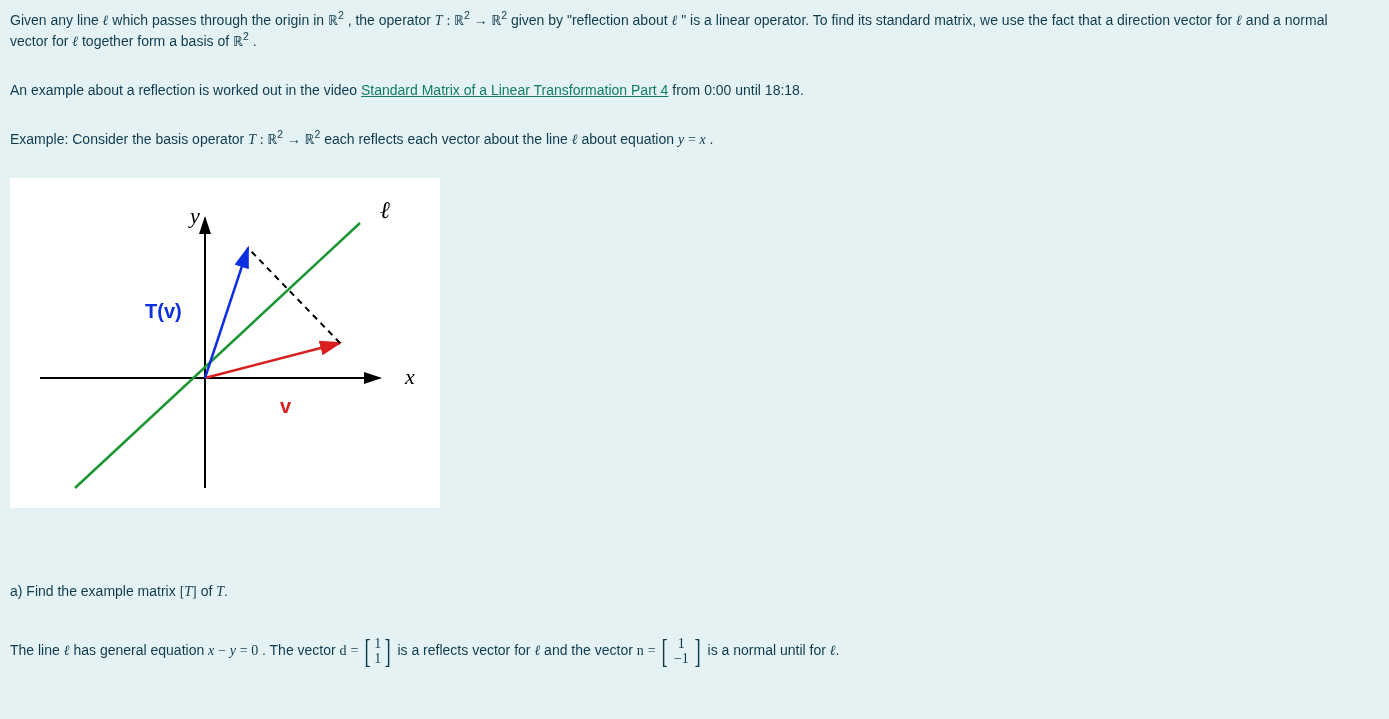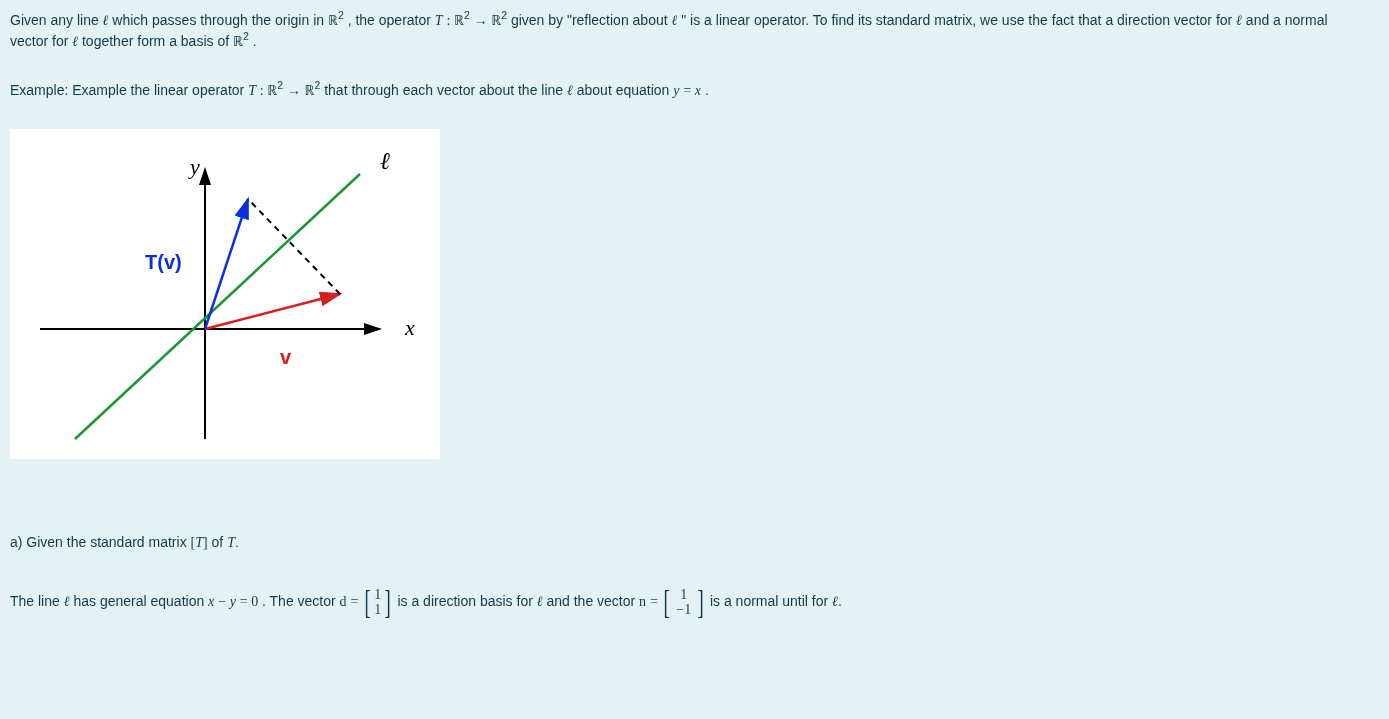--- a/index.html
+++ b/index.html
@@ -99,31 +99,36 @@
     <span>" is a linear operator.  To find its standard matrix, we use the fact that a direction vector for  </span>
     <span class="ell">ℓ</span>
     <span> and a normal vector for </span>
     <span class="ell">ℓ</span>
     <span> together form a basis of  </span>
     <span class="bb">ℝ</span><sup>2</sup>
     <span>.</span>
   </p>
 
   
+  <p>
+    <span>An example about a reflection is worked out in the video </span>
+    <a class="video-link" href="#">Standard Matrix of a Linear Transformation Part 4</a>
+    <span> from 0:00 until 18:18.</span>
+  </p>
 
   
   <p>
     <span class="bold">Example:</span>
-    <span>  Example the linear operator </span>
+    <span>  Consider the basis operator </span>
     <span class="math-italic">T</span>
     <span class="math-roman"> : </span>
     <span class="bb">ℝ</span><sup>2</sup>
     <span class="math-roman"> → </span>
     <span class="bb">ℝ</span><sup>2</sup>
-    <span> that through each vector about the line </span>
+    <span> each reflects each vector about the line </span>
     <span class="ell">ℓ</span>
     <span> about equation </span>
     <span class="math-italic">y</span>
     <span class="math-roman"> = </span>
     <span class="math-italic">x</span>
     <span>.</span>
   </p>
 
   
   <div class="figure-box">
@@ -160,21 +165,21 @@
       <text x="385" y="196" font-family="Times New Roman, serif" font-style="italic" font-size="22" fill="#000">x</text>
       <text x="125" y="130" font-family="Arial, sans-serif" font-weight="bold" font-size="20" fill="#0b2fe0">
         <tspan>T(</tspan><tspan fill="#0b2fe0">v</tspan><tspan>)</tspan>
       </text>
       <text x="260" y="225" font-family="Arial, sans-serif" font-weight="bold" font-size="20" fill="#d81e1e">v</text>
     </svg>
   </div>
 
   
   <p style="margin-bottom:34px;">
-    <span>a) Given the standard matrix </span>
+    <span>a) Find the example matrix </span>
     <span class="math-roman">[</span><span class="math-italic">T</span><span class="math-roman">]</span>
     <span> of </span>
     <span class="math-italic">T</span><span>.</span>
   </p>
 
   
   <p style="margin-bottom:8px;">
     <span>The line </span>
     <span class="ell">ℓ</span>
     <span> has  general equation </span>
@@ -186,21 +191,21 @@
     <span class="math-roman bold">d</span>
     <span class="math-roman"> = </span>
     <span class="bracket-wrap">
       <span class="bracket-side">[</span>
       <span class="bracket-col">
         <span>1</span><br>
         <span>1</span>
       </span>
       <span class="bracket-side">]</span>
     </span>
-    <span>  is a direction basis for </span>
+    <span>  is a reflects vector for </span>
     <span class="ell">ℓ</span>
     <span> and the vector </span>
     <span class="math-roman bold">n</span>
     <span class="math-roman"> = </span>
     <span class="bracket-wrap">
       <span class="bracket-side">[</span>
       <span class="bracket-col" style="min-width:20px;">
         <span>1</span><br>
         <span>−1</span>
       </span>

